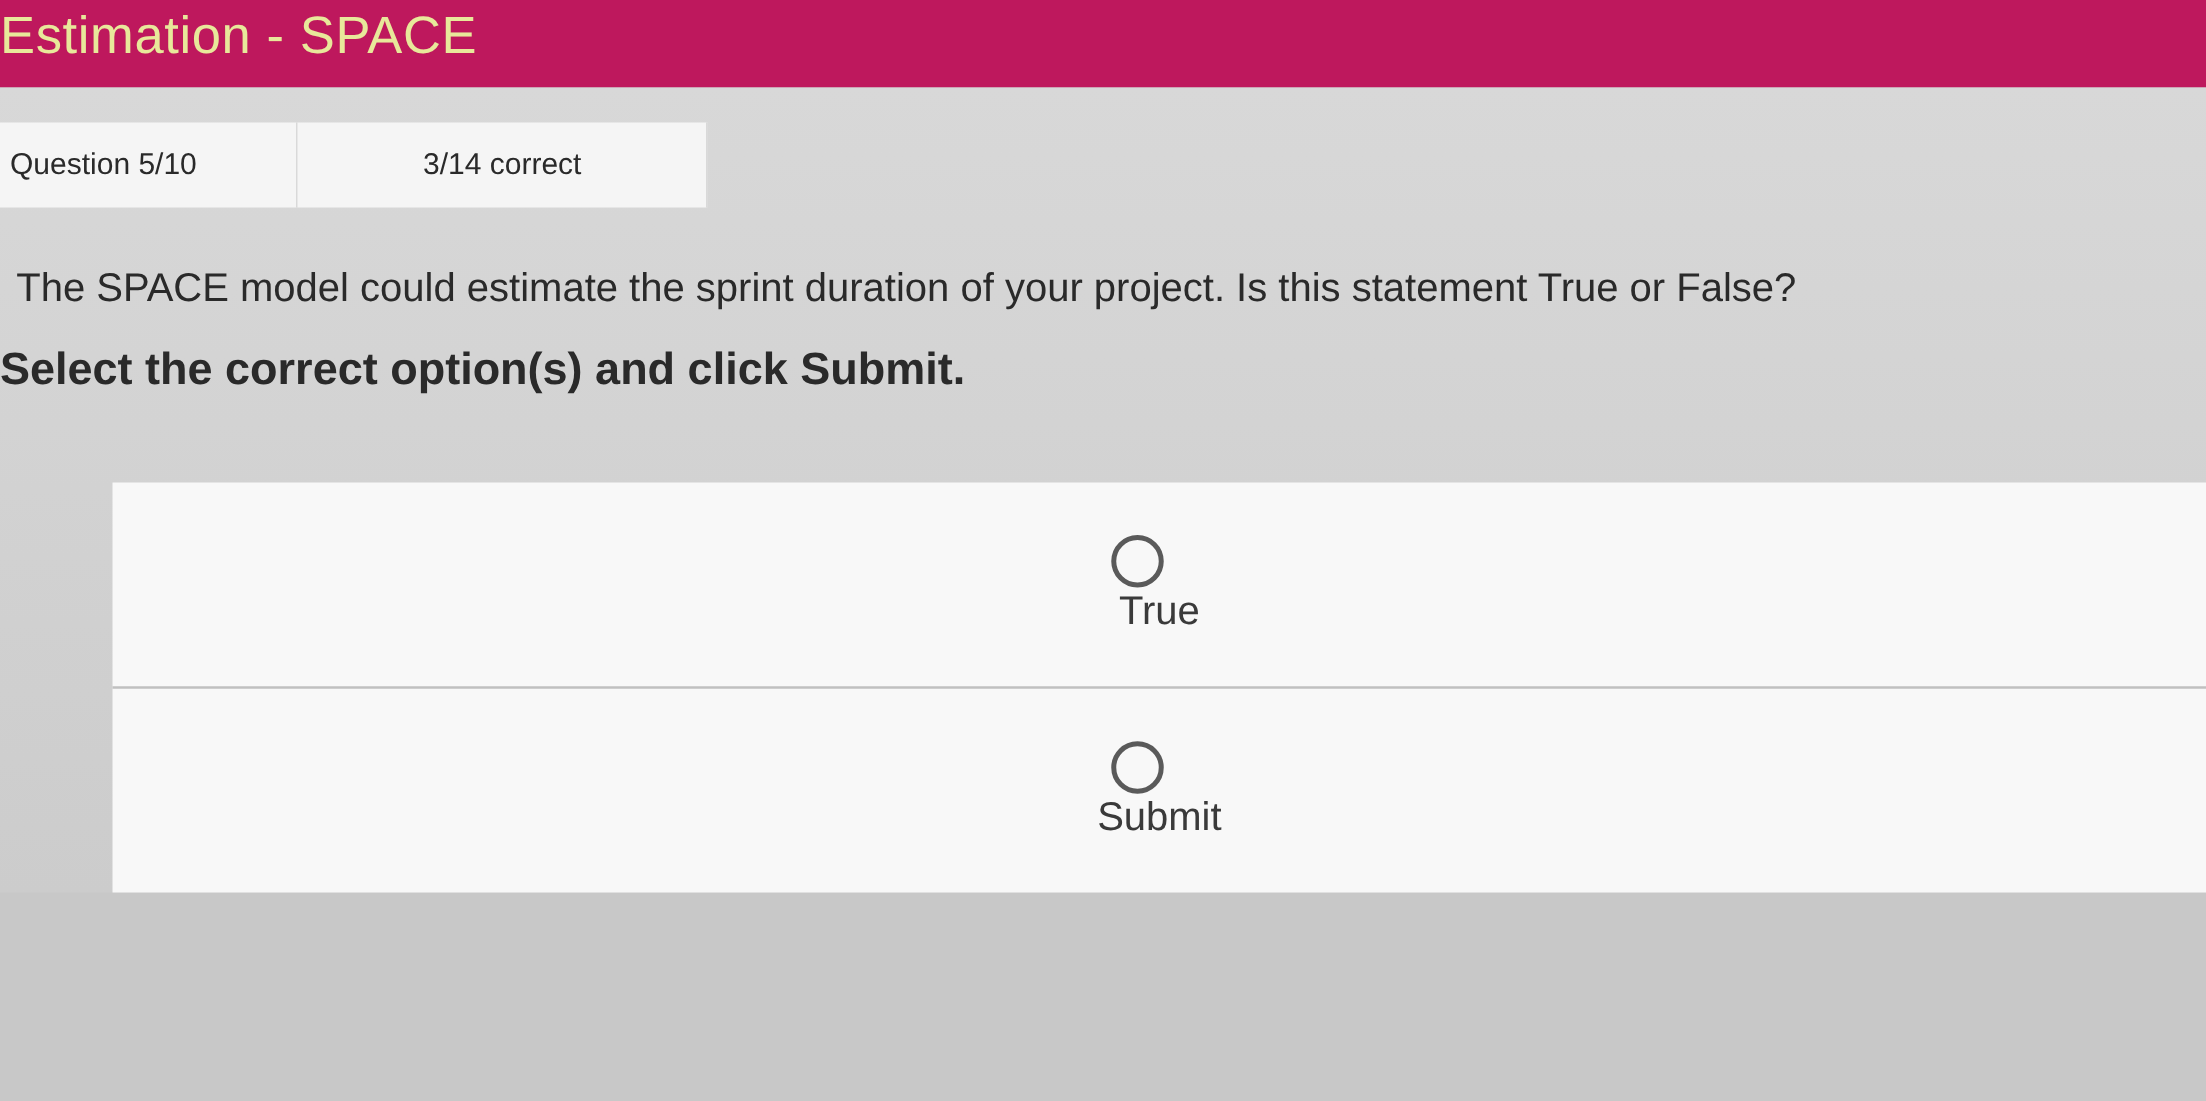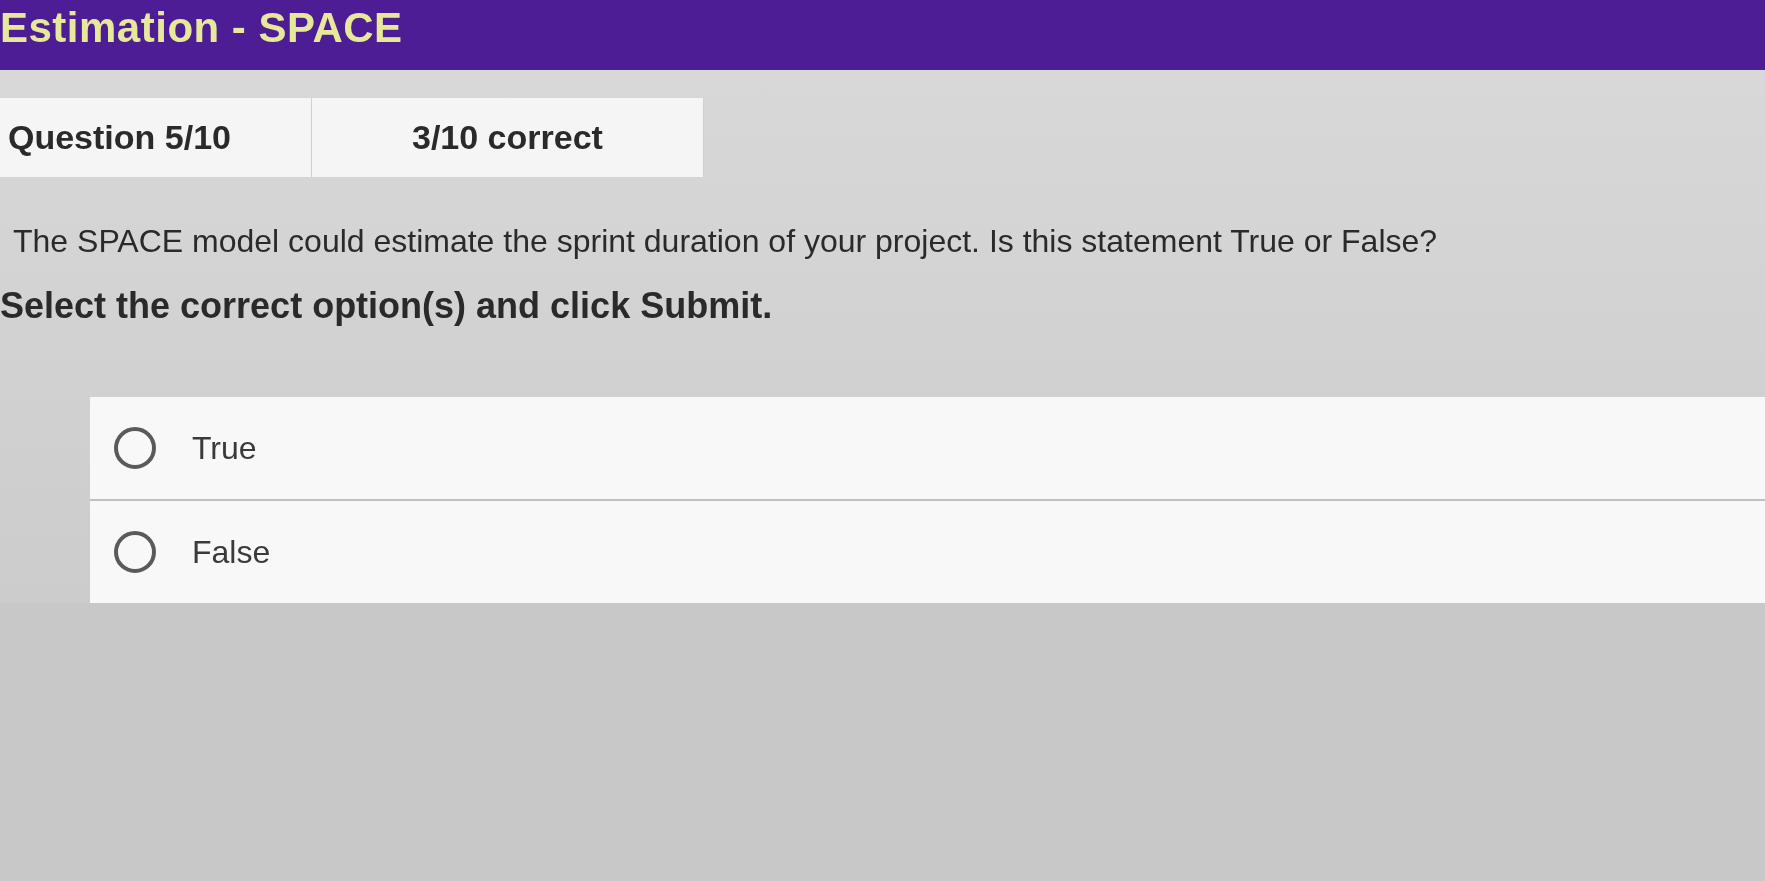--- a/index.html
+++ b/index.html
@@ -8,40 +8,40 @@
       box-sizing: border-box;
     }
     body {
       font-family: Arial, Helvetica, sans-serif;
       background: #c8c8c8;
       width: 1765px;
       height: 881px;
       overflow: hidden;
     }
     .header {
-      background: #4c1d95;
+      background: #be185d;
       padding: 4px 0 18px 0;
       color: #e8e89a;
       font-size: 42px;
-      font-weight: 700;
+      font-weight: 400;
       letter-spacing: 0.5px;
     }
     .content {
       background: linear-gradient(to bottom, #d8d8d8, #cccccc);
       padding: 0;
     }
     .info-bar {
       display: flex;
       padding-top: 28px;
     }
     .info-box {
       background: #f5f5f5;
       padding: 20px 36px;
-      font-size: 34px;
-      font-weight: 700;
+      font-size: 24px;
+      font-weight: 400;
       color: #2a2a2a;
       border-right: 1px solid #d0d0d0;
     }
     .info-box.first {
       padding-left: 8px;
       padding-right: 80px;
     }
     .info-box.second {
       padding-left: 100px;
       padding-right: 100px;
@@ -63,23 +63,24 @@
       margin-top: 20px;
     }
     .options-container {
       margin-top: 70px;
       margin-left: 90px;
       background: #f8f8f8;
     }
     .option-row {
       display: flex;
       align-items: center;
-      padding: 30px 24px;
+      padding: 42px 24px;
       border-bottom: 2px solid #c0c0c0;
       cursor: pointer;
+      flex-direction: column;
     }
     .option-row:last-child {
       border-bottom: none;
     }
     .radio-circle {
       width: 42px;
       height: 42px;
       border: 4px solid #5a5a5a;
       border-radius: 50%;
       margin-right: 36px;
@@ -108,32 +109,32 @@
 </head>
 <body>
 
 <div class="header">
   <span>Estimation - SPACE</span>
 </div>
 
 <div class="content">
   <div class="info-bar">
     <div class="info-box first">Question 5/10</div>
-    <div class="info-box second">3/10 correct</div>
+    <div class="info-box second">3/14 correct</div>
   </div>
 
   <div class="question-area">
     <div class="question-text">The SPACE model could estimate the sprint duration of your project. Is this statement True or False?</div>
     <div class="instruction-text">Select the correct option(s) and click Submit.</div>
   </div>
 
   <div class="options-container">
     <div class="option-row">
       <div class="radio-circle"></div>
       <span class="option-label">True</span>
     </div>
     <div class="option-row">
       <div class="radio-circle"></div>
-      <span class="option-label">False</span>
+      <span class="option-label">Submit</span>
     </div>
   </div>
 
 </div>
 
 </body></html>

